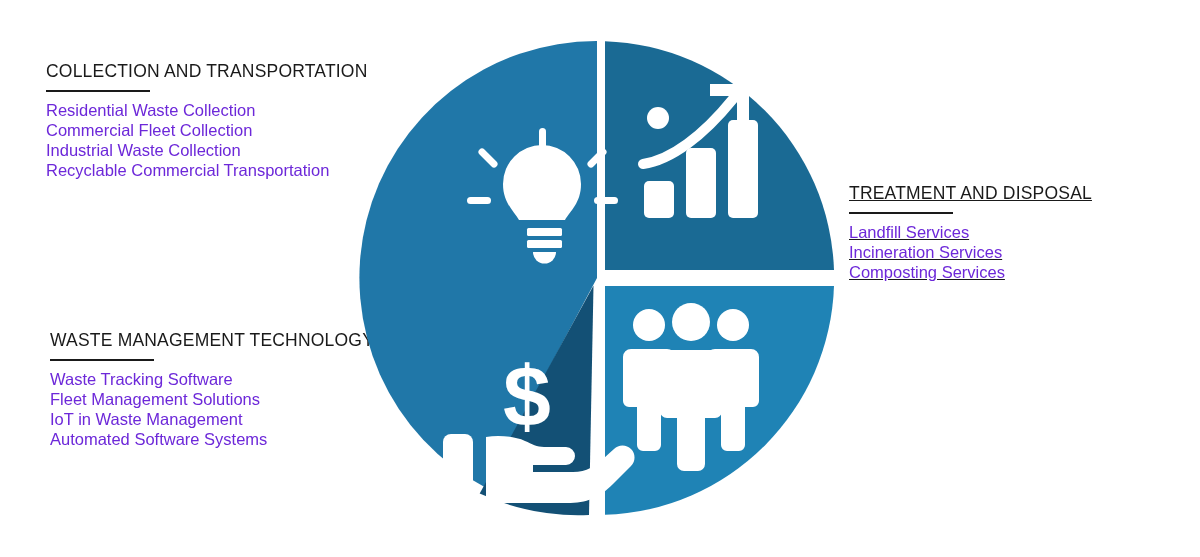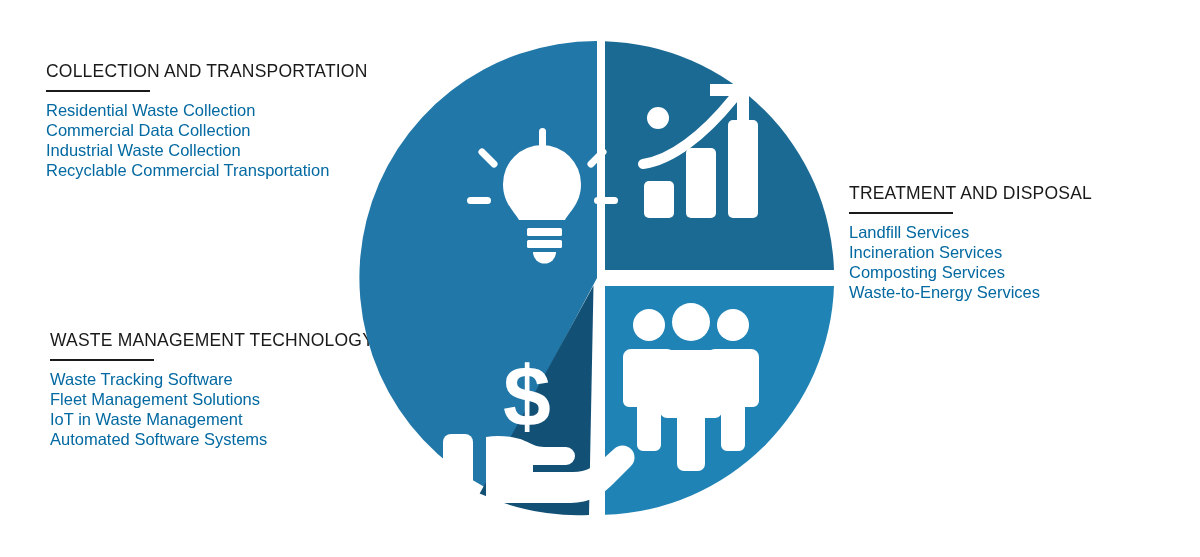--- a/index.html
+++ b/index.html
@@ -42,27 +42,27 @@
     margin: 9px 0 8px 0;
   }
   .block-list {
     list-style: none;
     margin: 0;
     padding: 0;
   }
   .block-list li {
     font-size: 16.5px;
     line-height: 20px;
-    color: #0369a1;
+    color: #6d28d9;
     white-space: nowrap;
   }
 
   #block-collection { left: 46px; top: 62px; }
   #block-technology { left: 50px; top: 331px; }
-  #block-treatment  { left: 849px; top: 184px; }
+  #block-treatment  { left: 849px; top: 184px; text-decoration: underline; }
 
   
   #pie-chart {
     position: absolute;
     left: 355px;
     top: 36px;
     width: 486px;
     height: 486px;
   }
   #pie-chart svg {
@@ -75,21 +75,21 @@
 </head>
 <body style="background: rgb(255, 255, 255);">
 
 <div id="infographic">
 
   <div class="text-block" id="block-collection">
     <h2 class="block-heading">COLLECTION AND TRANSPORTATION</h2>
     <div class="block-rule"></div>
     <ul class="block-list">
       <li>Residential Waste Collection</li>
-      <li>Commercial Data Collection</li>
+      <li>Commercial Fleet Collection</li>
       <li>Industrial Waste Collection</li>
       <li>Recyclable Commercial Transportation</li>
     </ul>
   </div>
 
   <div class="text-block" id="block-technology">
     <h2 class="block-heading">WASTE MANAGEMENT TECHNOLOGY</h2>
     <div class="block-rule"></div>
     <ul class="block-list">
       <li>Waste Tracking Software</li>
@@ -99,21 +99,20 @@
     </ul>
   </div>
 
   <div class="text-block" id="block-treatment">
     <h2 class="block-heading">TREATMENT AND DISPOSAL</h2>
     <div class="block-rule"></div>
     <ul class="block-list">
       <li>Landfill Services</li>
       <li>Incineration Services</li>
       <li>Composting Services</li>
-      <li>Waste-to-Energy Services</li>
     </ul>
   </div>
 
   <div id="pie-chart">
     <svg viewBox="0 0 486 486" xmlns="http://www.w3.org/2000/svg" aria-hidden="true">
 
       <path d="M 242 242 L 242 5 A 237 237 0 0 0 130.4 451.4 Z" fill="#2077a8"></path>
 
       <path d="M 250 234 L 250 5.13 A 237 237 0 0 1 479 234 Z" fill="#1a6a94"></path>
 

